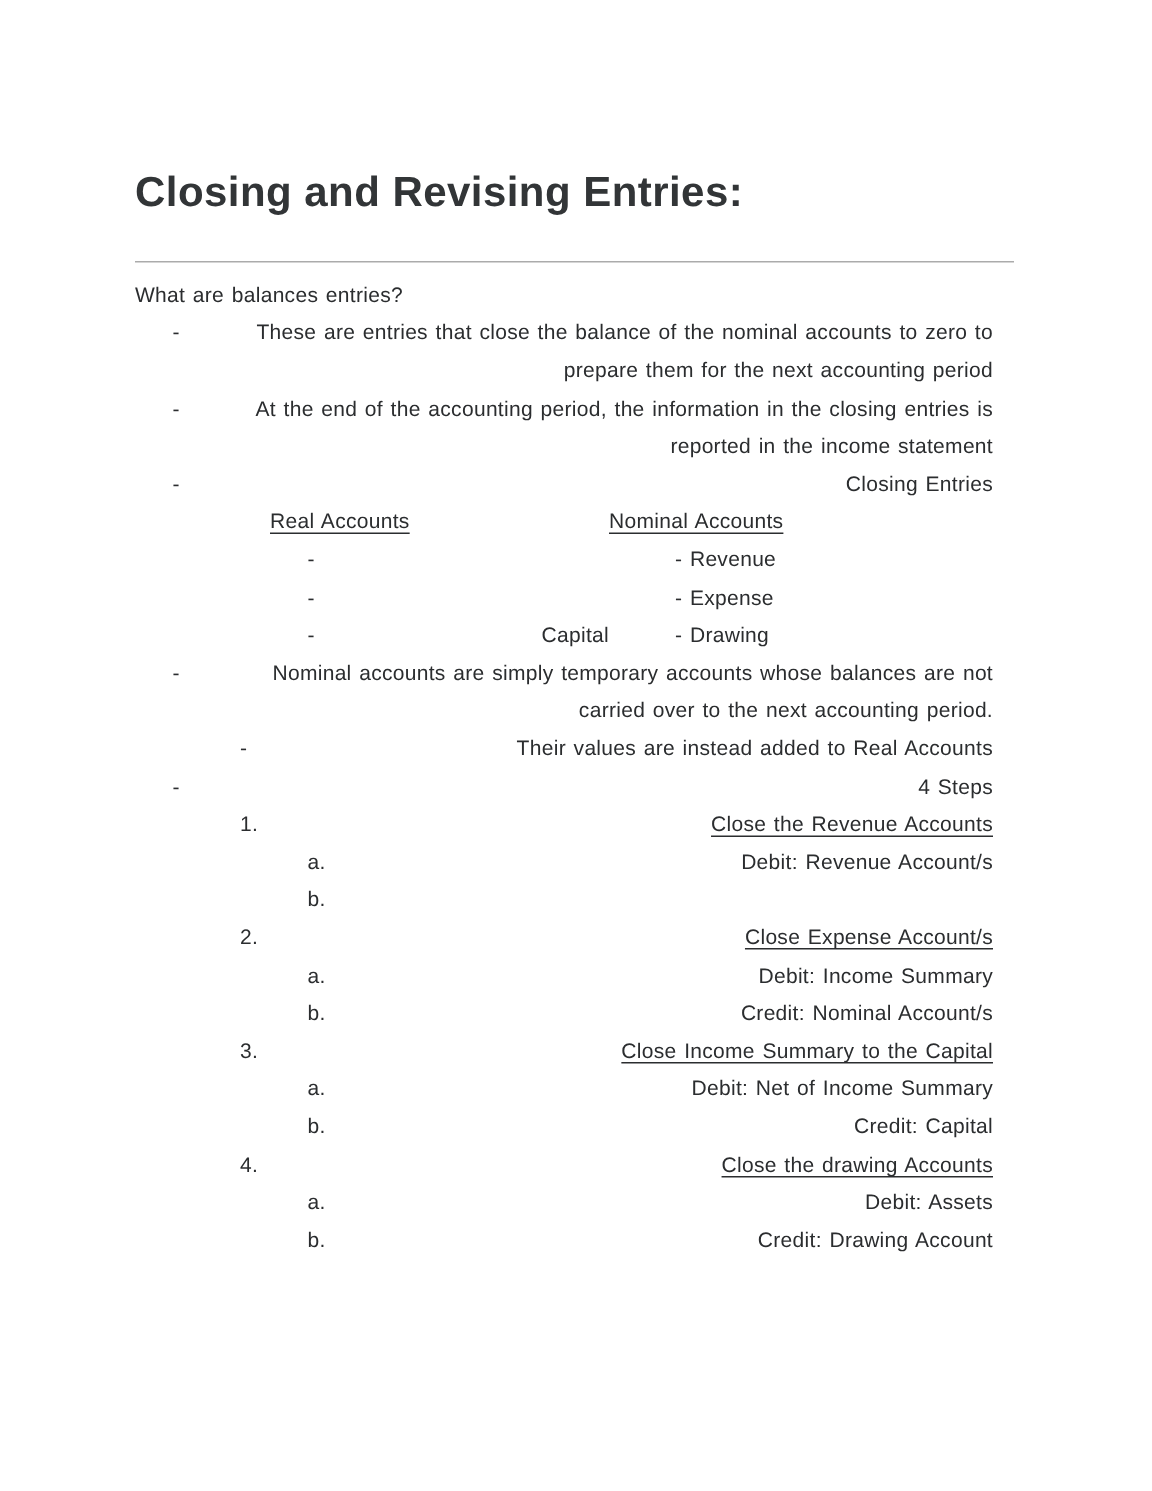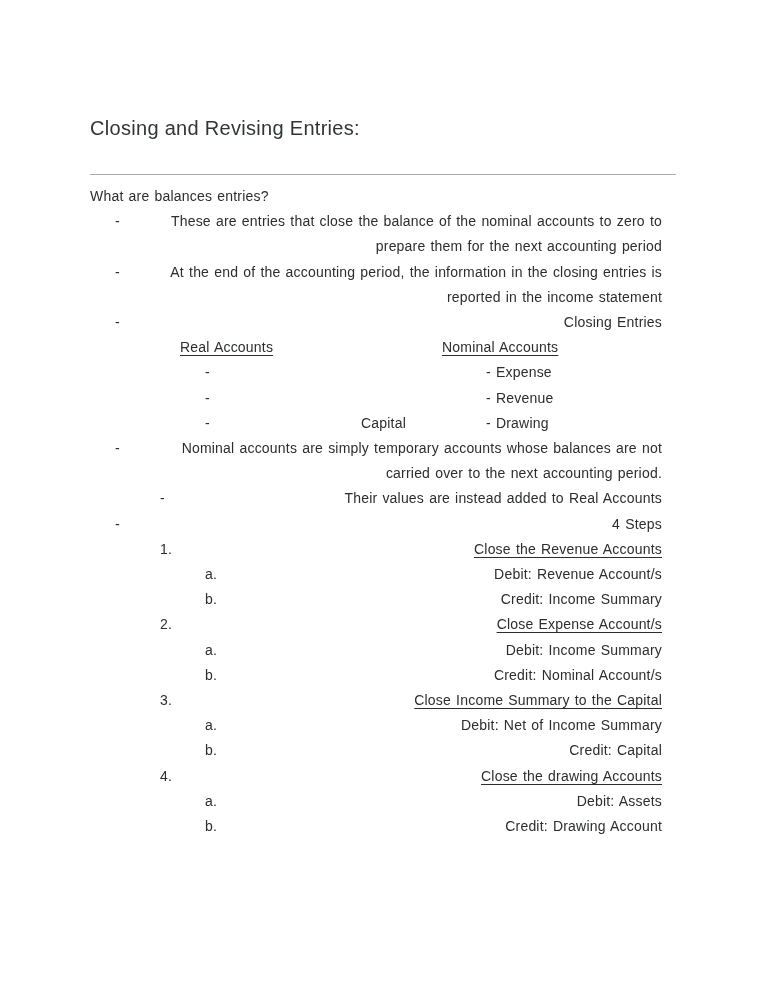--- a/index.html
+++ b/index.html
@@ -12,23 +12,23 @@
     background: #ffffff;
     font-family: "Liberation Sans", "DejaVu Sans", sans-serif;
     color: #2b2d2f;
     overflow: hidden;
   }
   .page {
     padding: 113px 92px 0 90px;
   }
   .doc-title {
     margin: 0;
-    font-size: 20px;
+    font-size: 28px;
     line-height: 30px;
-    font-weight: 400;
+    font-weight: 700;
     letter-spacing: 0.3px;
     color: #323537;
   }
   hr.divider {
     border: none;
     border-top: 1px solid #ababab;
     margin: 31px 0 0 0;
   }
   .body {
     font-size: 14px;
@@ -62,21 +62,21 @@
   .columns {
     display: flex;
     margin-left: 90px;
   }
   .col-real {
     width: 226px;
     flex: 0 0 226px;
   }
   .col-real .li { padding-left: 25px; }
   .col-real .marker { flex: 0 0 23px; }
-  .col-nominal { flex: 1 1 auto; margin-left: 36px; }
+  .col-nominal { flex: 1 1 auto; }
   .col-nominal .nitem { padding-left: 44px; }
   .col-header { white-space: nowrap; }
   .bold { font-weight: 700; }
   .note { margin: 0; }
 </style>
 </head>
 <body>
 
 <div class="page">
 
@@ -116,22 +116,22 @@
         </div>
         <div class="li">
           <span class="marker">-</span>
           <span class="text">Capital</span>
         </div>
       </div>
       <div class="col col-nominal">
         <div class="col-header">
           <span class="u">Nominal Accounts</span>
         </div>
+        <div class="nitem">- Revenue</div>
         <div class="nitem">- Expense</div>
-        <div class="nitem">- Revenue</div>
         <div class="nitem">- Drawing</div>
       </div>
     </div>
 
     <div class="li lvl1">
       <span class="marker">-</span>
       <span class="text">Nominal accounts are simply temporary accounts whose balances are not carried over to the next accounting period.</span>
     </div>
 
     <div class="li lvl2">
@@ -147,21 +147,20 @@
     <div class="li lvl2">
       <span class="marker">1.</span>
       <span class="text u">Close the Revenue Accounts</span>
     </div>
     <div class="li lvl3">
       <span class="marker">a.</span>
       <span class="text">Debit: Revenue Account/s</span>
     </div>
     <div class="li lvl3">
       <span class="marker">b.</span>
-      <span class="text">Credit: Income Summary</span>
     </div>
 
     <div class="li lvl2">
       <span class="marker">2.</span>
       <span class="text u">Close Expense Account/s</span>
     </div>
     <div class="li lvl3">
       <span class="marker">a.</span>
       <span class="text">Debit: Income Summary</span>
     </div>

